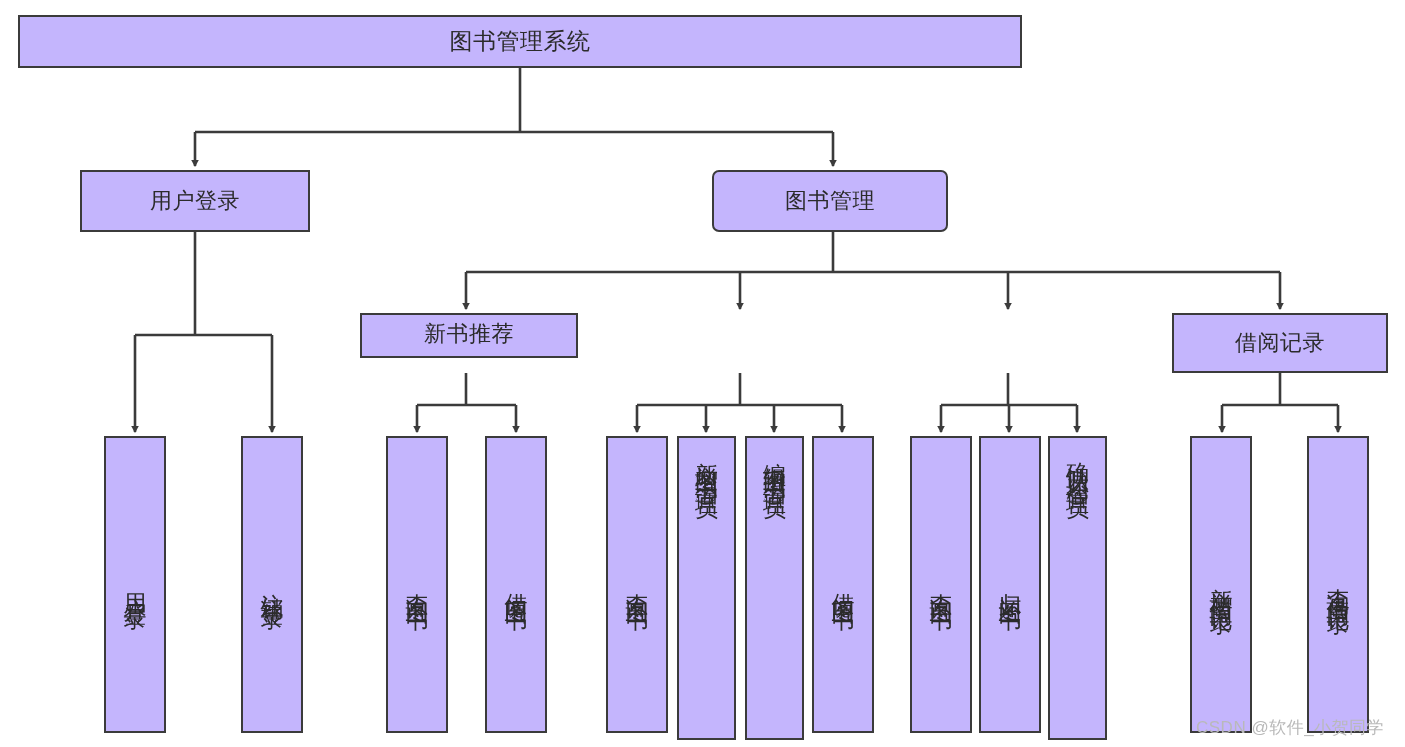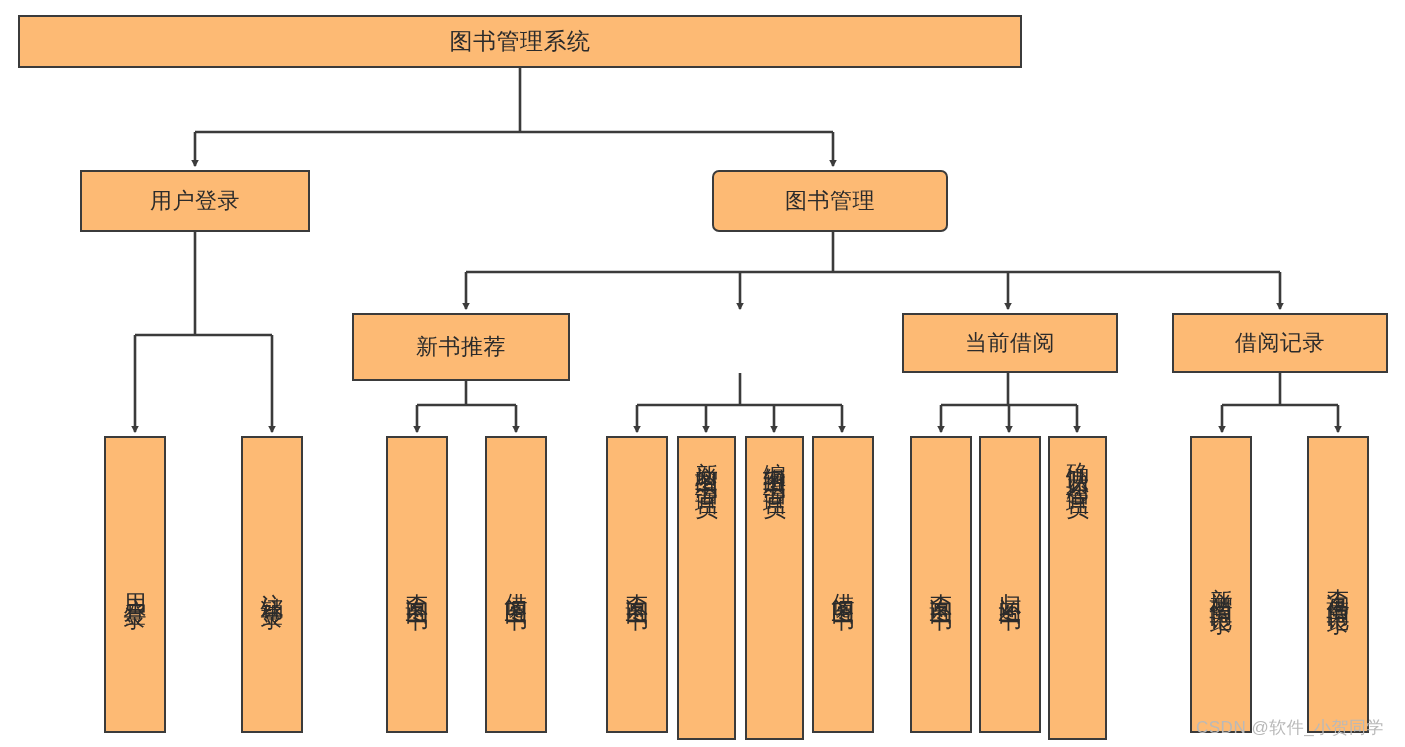--- a/index.html
+++ b/index.html
@@ -22,21 +22,21 @@
     position: absolute;
     left: 0;
     top: 0;
     width: 1405px;
     height: 747px;
     pointer-events: none;
   }
   .node {
     position: absolute;
     box-sizing: border-box;
-    background: #fdba74;
+    background: #c4b5fd;
     border: 2px solid #3b3b3b;
     display: flex;
     align-items: center;
     justify-content: center;
     color: #2b2b2b;
     z-index: 2;
   }
   .node-label {
     display: block;
     text-align: center;
@@ -138,25 +138,22 @@
     <span class="node-label">图书管理系统</span>
   </div>
 
   <div class="node horiz" style="left:80px; top:170px; width:230px; height:62px;">
     <span class="node-label">用户登录</span>
   </div>
   <div class="node horiz" style="left:712px; top:170px; width:236px; height:62px;border-radius:7px;">
     <span class="node-label">图书管理</span>
   </div>
 
-  <div class="node horiz" style="left:352px; top:313px; width:218px; height:68px;">
+  <div class="node horiz" style="left:360px; top:313px; width:218px; height:45px;font-family:Liberation Mono, monospace;">
     <span class="node-label">新书推荐</span>
-  </div>
-  <div class="node horiz" style="left:902px; top:313px; width:216px; height:60px;">
-    <span class="node-label">当前借阅</span>
   </div>
   <div class="node horiz" style="left:1172px; top:313px; width:216px; height:60px;">
     <span class="node-label">借阅记录</span>
   </div>
 
   <div class="node leaf centered" style="left:104px; top:436px; width:62px; height:297px;">
     <span class="node-label">用户登录</span>
   </div>
   <div class="node leaf centered" style="left:241px; top:436px; width:62px; height:297px;">
     <span class="node-label">注销登录</span>

